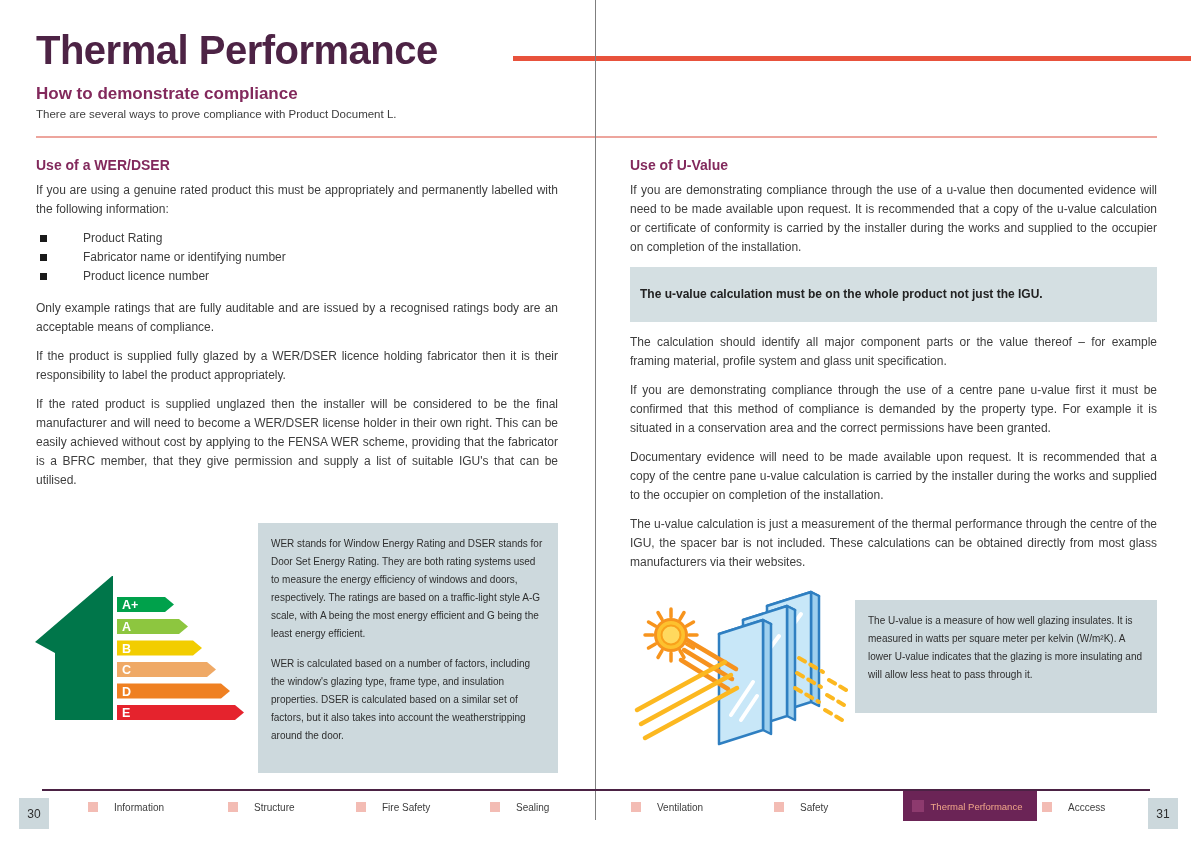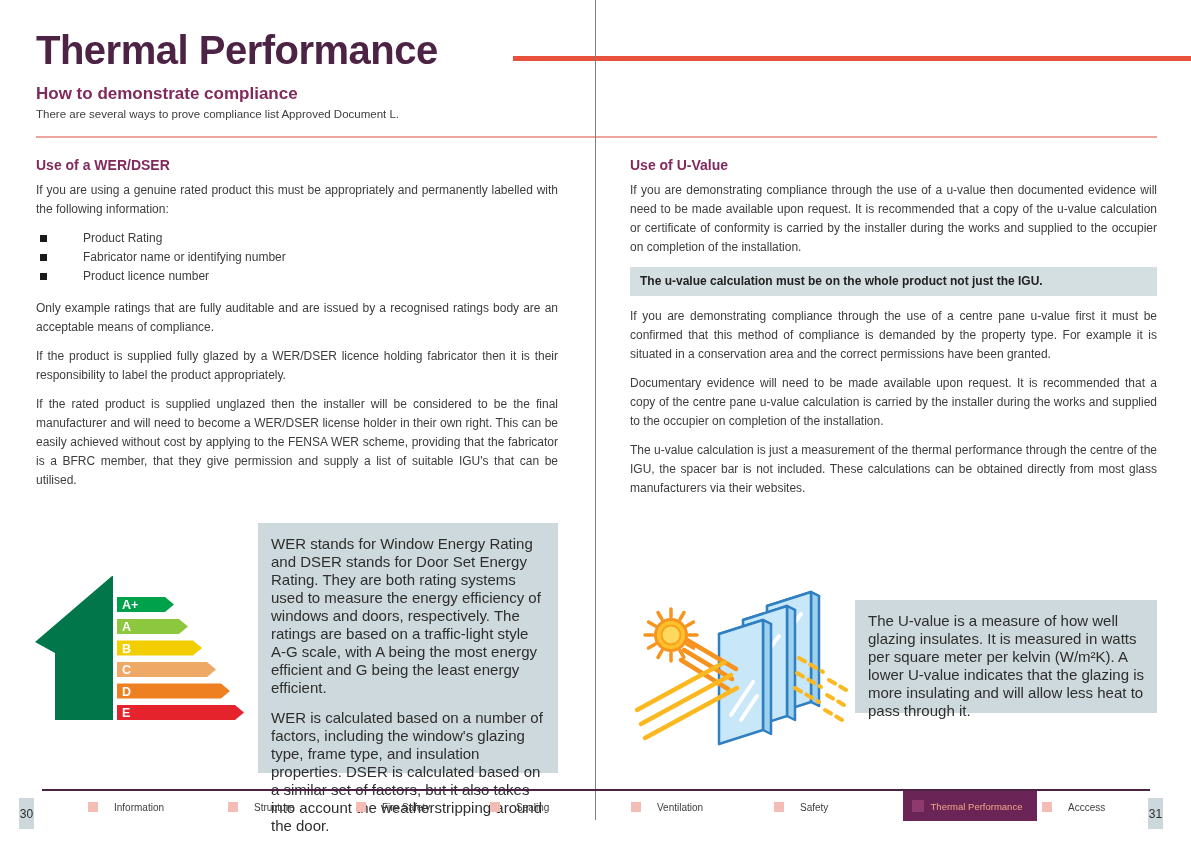--- a/index.html
+++ b/index.html
@@ -37,37 +37,37 @@
   .col-left  { left:36px; }
   .col-right { left:630px; width:527px; }
   .col h3 { font-size:14px; font-weight:bold; color:#82295c; margin:0 0 6px 0; }
   .col p  { margin:0 0 10px 0; text-align:justify; }
   .col h3.mt { margin-top:14px; }
   ul.bullets { list-style:none; margin:2px 0 13px 0; }
   ul.bullets li { display:flex; align-items:center; line-height:19px; padding-left:4px; }
   .li-sq { display:inline-block; width:7px; height:7px; background:#1a1a1a; margin-right:36px; flex:0 0 auto; }
   .highlight-note {
     background:#d4dfe2; font-weight:bold; color:#222;
-    padding:5px 10px; margin:0 0 11px 0; font-size:12px; text-align:left;
+    padding:18px 10px; margin:0 0 11px 0; font-size:12px; text-align:left;
   }
   
   .info-box {
-    position:absolute; background:#cdd9dd; font-size:15px; line-height:18px; color:#2e2e2e;
+    position:absolute; background:#cdd9dd; font-size:10px; line-height:18px; color:#2e2e2e;
     padding:12px 13px;
   }
   .info-box-left  { left:258px; top:523px; width:300px; height:250px; }
   .info-box-left p + p { margin-top:12px; }
   .info-box-right { left:855px; top:600px; width:302px; height:113px; }
   
   .energy-graphic { position:absolute; left:33px; top:572px; }
   .glazing-graphic { position:absolute; left:633px; top:578px; }
   
   .footer-rule { position:absolute; left:42px; top:789px; width:1108px; height:2px; background:#4b2244; }
   .page-num {
-    position:absolute; top:798px; width:15px; height:31px; background:#ccd8dc;
+    position:absolute; top:798px; width:30px; height:31px; background:#ccd8dc;
     display:flex; align-items:center; justify-content:center;
     font-size:12px; color:#2e2e2e;
   }
   .page-num-left { left:19px; }
   .page-num-right { left:1148px; }
   .footer-item {
     position:absolute; top:799px; height:16px;
     display:flex; align-items:center; font-size:10px; color:#3d3d3d;
   }
   .footer-sq { display:inline-block; width:10px; height:10px; background:#f3bcb4; margin-right:16px; flex:0 0 auto; }
@@ -80,21 +80,21 @@
     width:12px; height:12px; background:#8d3a6e; margin:0 0 0 9px; flex:0 0 auto;
   }
   .footer-active .label { flex:1; text-align:center; line-height:11px; padding-right:8px; }
 </style>
 </head>
 <body>
 
 <div class="page-title">Thermal Performance</div>
 <div class="accent-line"></div>
 <div class="page-subtitle">How to demonstrate compliance</div>
-<div class="intro-text">There are several ways to prove compliance list Approved Document L.</div>
+<div class="intro-text">There are several ways to prove compliance with Product Document L.</div>
 <div class="pink-line"></div>
 <div class="page-divider"></div>
 
 <div class="col col-left">
   <h3>Use of a WER/DSER</h3>
   <p>If you are using a genuine rated product this must be appropriately and permanently labelled with the following information:</p>
   <ul class="bullets">
     <li>
         <span class="li-sq"></span>
         <span>Product Rating</span>
@@ -133,20 +133,21 @@
 
 <div class="info-box info-box-left">
   <p>WER stands for Window Energy Rating and DSER stands for Door Set Energy Rating. They are both rating systems used to measure the energy efficiency of windows and doors, respectively. The ratings are based on a traffic-light style A-G scale, with A being the most energy efficient and G being the least energy efficient.</p>
   <p>WER is calculated based on a number of factors, including the window's glazing type, frame type, and insulation properties. DSER is calculated based on a similar set of factors, but it also takes into account the weatherstripping around the door.</p>
 </div>
 
 <div class="col col-right">
   <h3>Use of U-Value</h3>
   <p>If you are demonstrating compliance through the use of a u-value then documented evidence will need to be made available upon request. It is recommended that a copy of the u-value calculation or certificate of conformity is carried by the installer during the works and supplied to the occupier on completion of the installation.</p>
   <div class="highlight-note">The u-value calculation must be on the whole product not just the IGU.</div>
+  <p>The calculation should identify all major component parts or the value thereof – for example framing material, profile system and glass unit specification.</p>
   <p>If you are demonstrating compliance through the use of a centre pane u-value first it must be confirmed that this method of compliance is demanded by the property type. For example it is situated in a conservation area and the correct permissions have been granted.</p>
   <p>Documentary evidence will need to be made available upon request. It is recommended that a copy of the centre pane u-value calculation is carried by the installer during the works and supplied to the occupier on completion of the installation.</p>
   <p>The u-value calculation is just a measurement of the thermal performance through the centre of the IGU, the spacer bar is not included. These calculations can be obtained directly from most glass manufacturers via their websites.</p>
 </div>
 
 <svg class="glazing-graphic" width="215" height="190" viewBox="0 0 215 190">
 
   <g transform="translate(134,14)">
     <polygon points="0,14 8,18 52,4 44,0" fill="#e6f4fc" stroke="#2f7fc1" stroke-width="2.5" stroke-linejoin="round"></polygon>
     <polygon points="44,0 52,4 52,114 44,110" fill="#9fd0ee" stroke="#2f7fc1" stroke-width="2.5" stroke-linejoin="round"></polygon>

